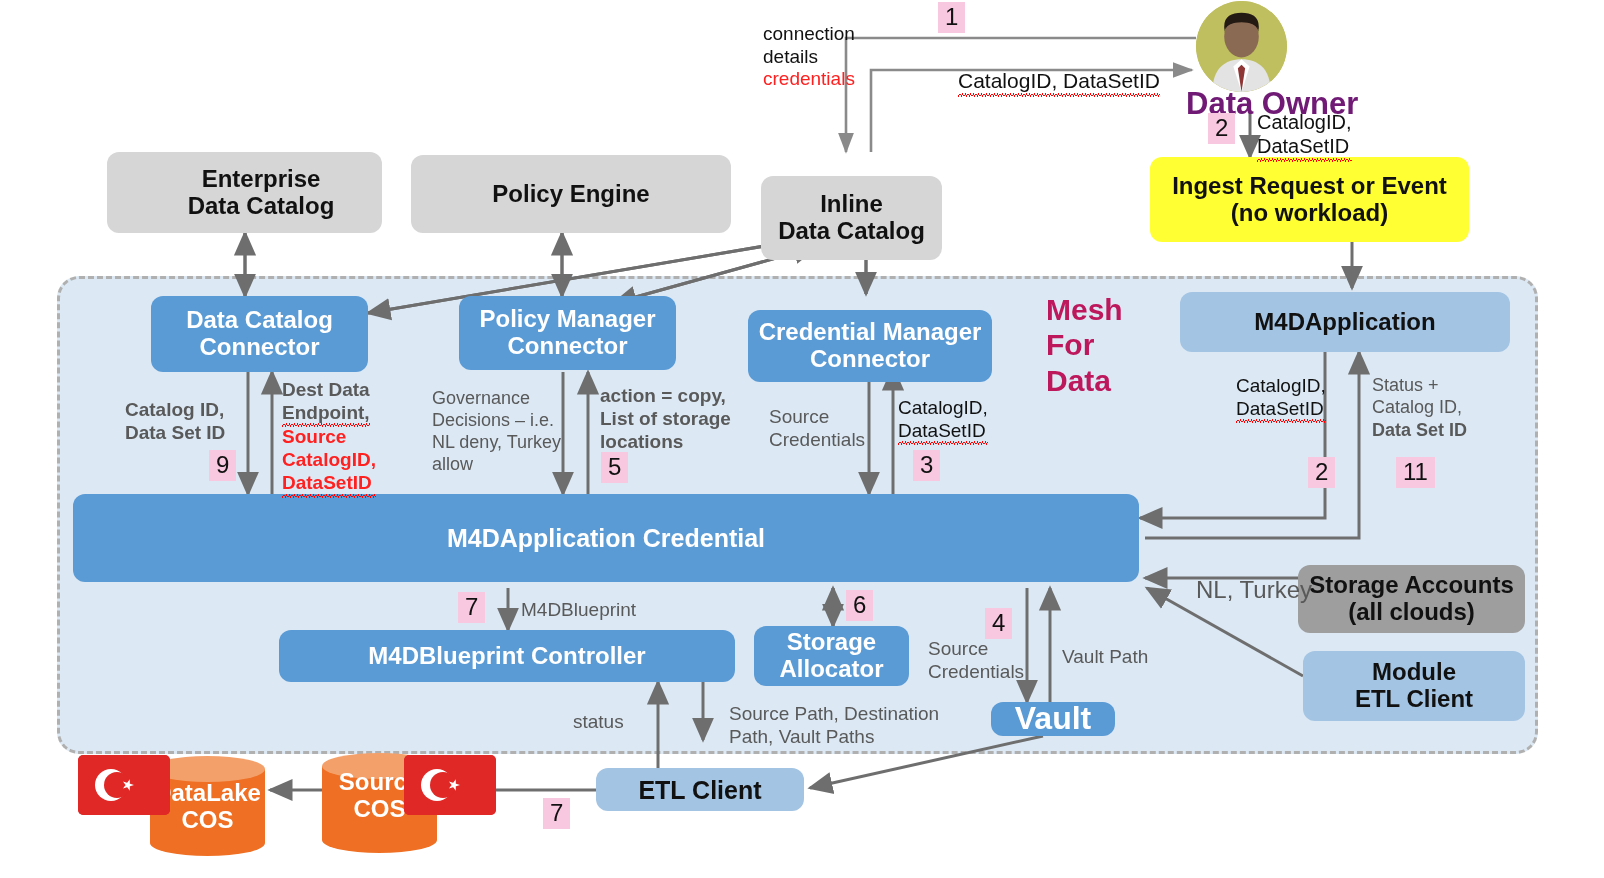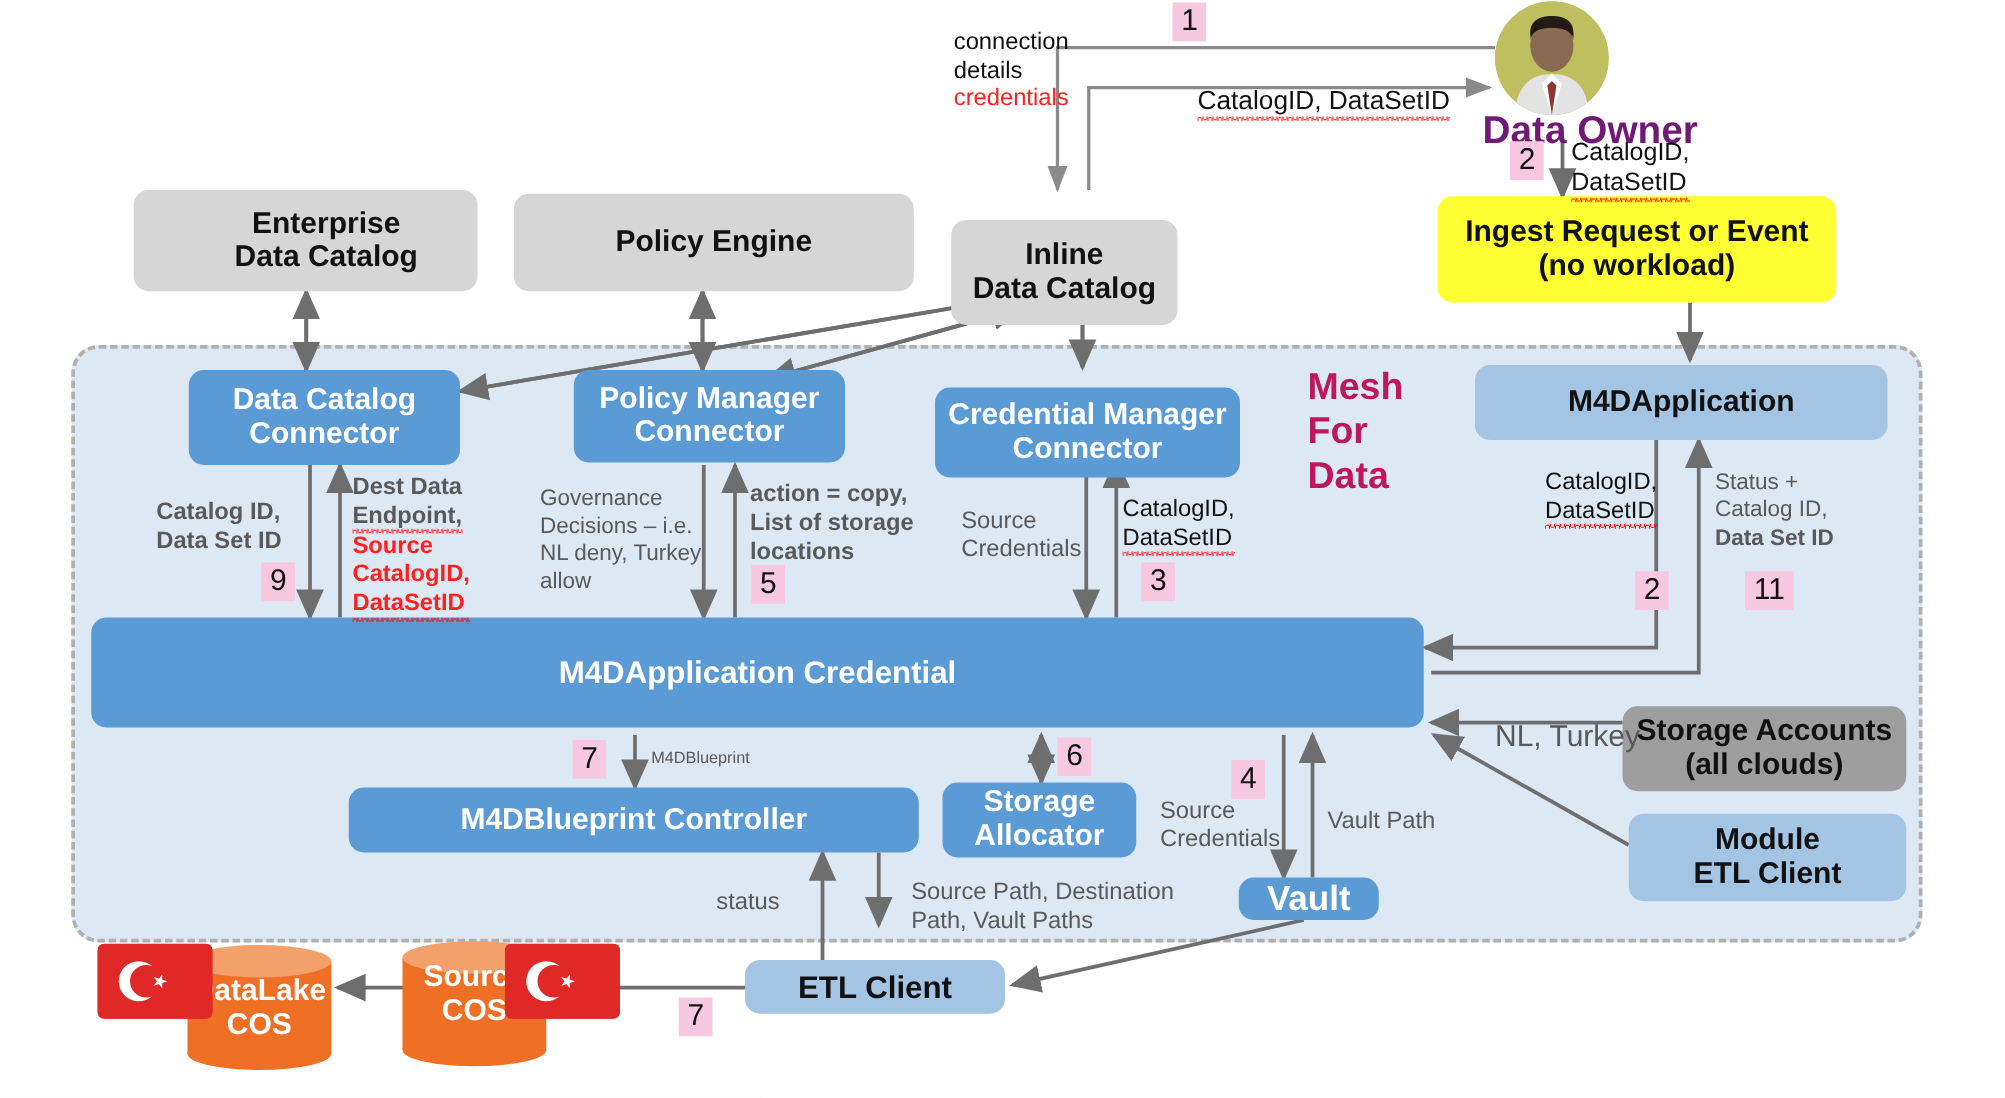--- a/index.html
+++ b/index.html
@@ -316,33 +316,33 @@
 
   <span class="ann blk sq" style="left:1236px; top:374px; font-size:19px; white-space:pre-line;">CatalogID,
 DataSetID</span>
 
   <div class="ann" style="left:1372px; top:375px; font-size:18px;">Status +
 Catalog ID,</div>
   <div class="ann bold" style="left:1372px; top:420px; font-size:18px;">Data Set ID</div>
 
   <div class="node box-blue" style="left:73px; top:494px; width:1066px; height:88px; font-size:25px;">M4DApplication Credential</div>
 
-  <div class="ann" style="left:521px; top:598px; font-size:13px;">M4DBlueprint</div>
+  <div class="ann" style="left:521px; top:598px; font-size:19px;">M4DBlueprint</div>
 
   <div class="node box-blue" style="left:279px; top:630px; width:456px; height:52px; font-size:24px;">M4DBlueprint Controller</div>
 
   <div class="node box-blue" style="left:754px; top:626px; width:155px; height:60px; white-space:pre-line;">Storage
 Allocator</div>
 
   <div class="ann" style="left:928px; top:637px; font-size:19px;">Source
 Credentials</div>
 
   <div class="ann" style="left:1062px; top:645px; font-size:19px;">Vault Path</div>
 
-  <div class="node box-blue" style="left:991px; top:702px; width:112px; height:34px; font-size:28px;">Vault</div>
+  <div class="node box-blue" style="left:991px; top:702px; width:124px; height:34px; font-size:32px;">Vault</div>
 
   <div class="ann" style="left:573px; top:710px; font-size:19px;">status</div>
 
   <div class="ann" style="left:729px; top:702px; font-size:19px;">Source Path, Destination
 Path, Vault Paths</div>
 
   <div class="ann" style="left:1196px; top:575px; font-size:24px;">NL, Turkey</div>
 
   <div class="node box-grey-dark" style="left:1298px; top:565px; width:227px; height:68px; white-space:pre-line;">Storage Accounts
 (all clouds)</div>

